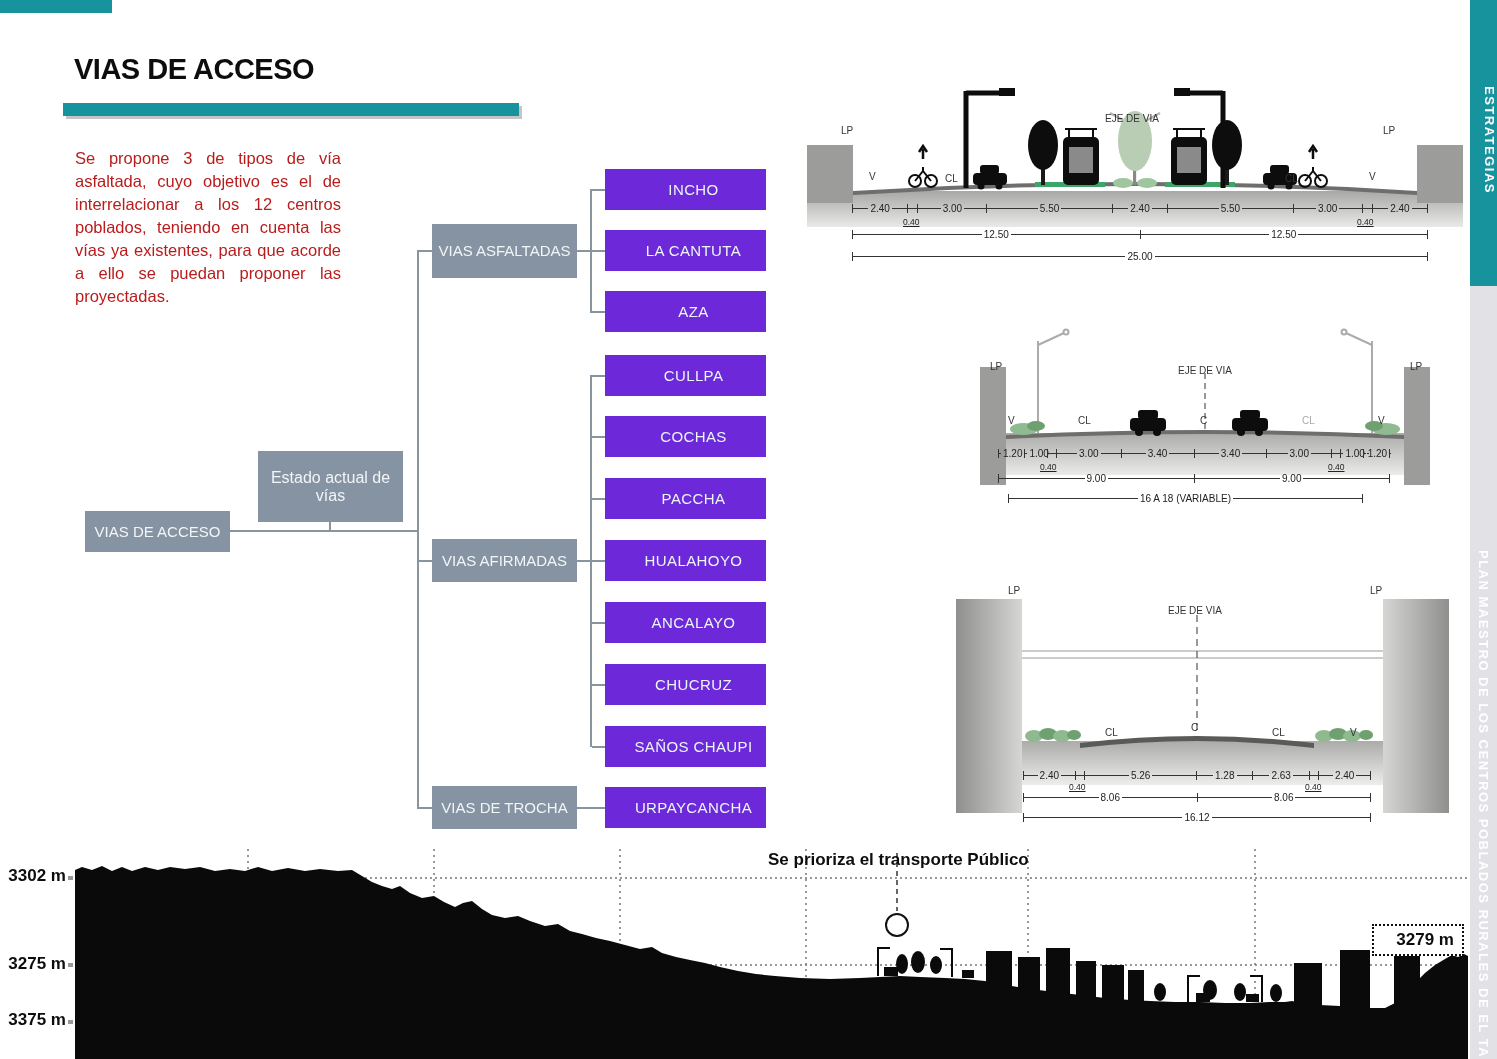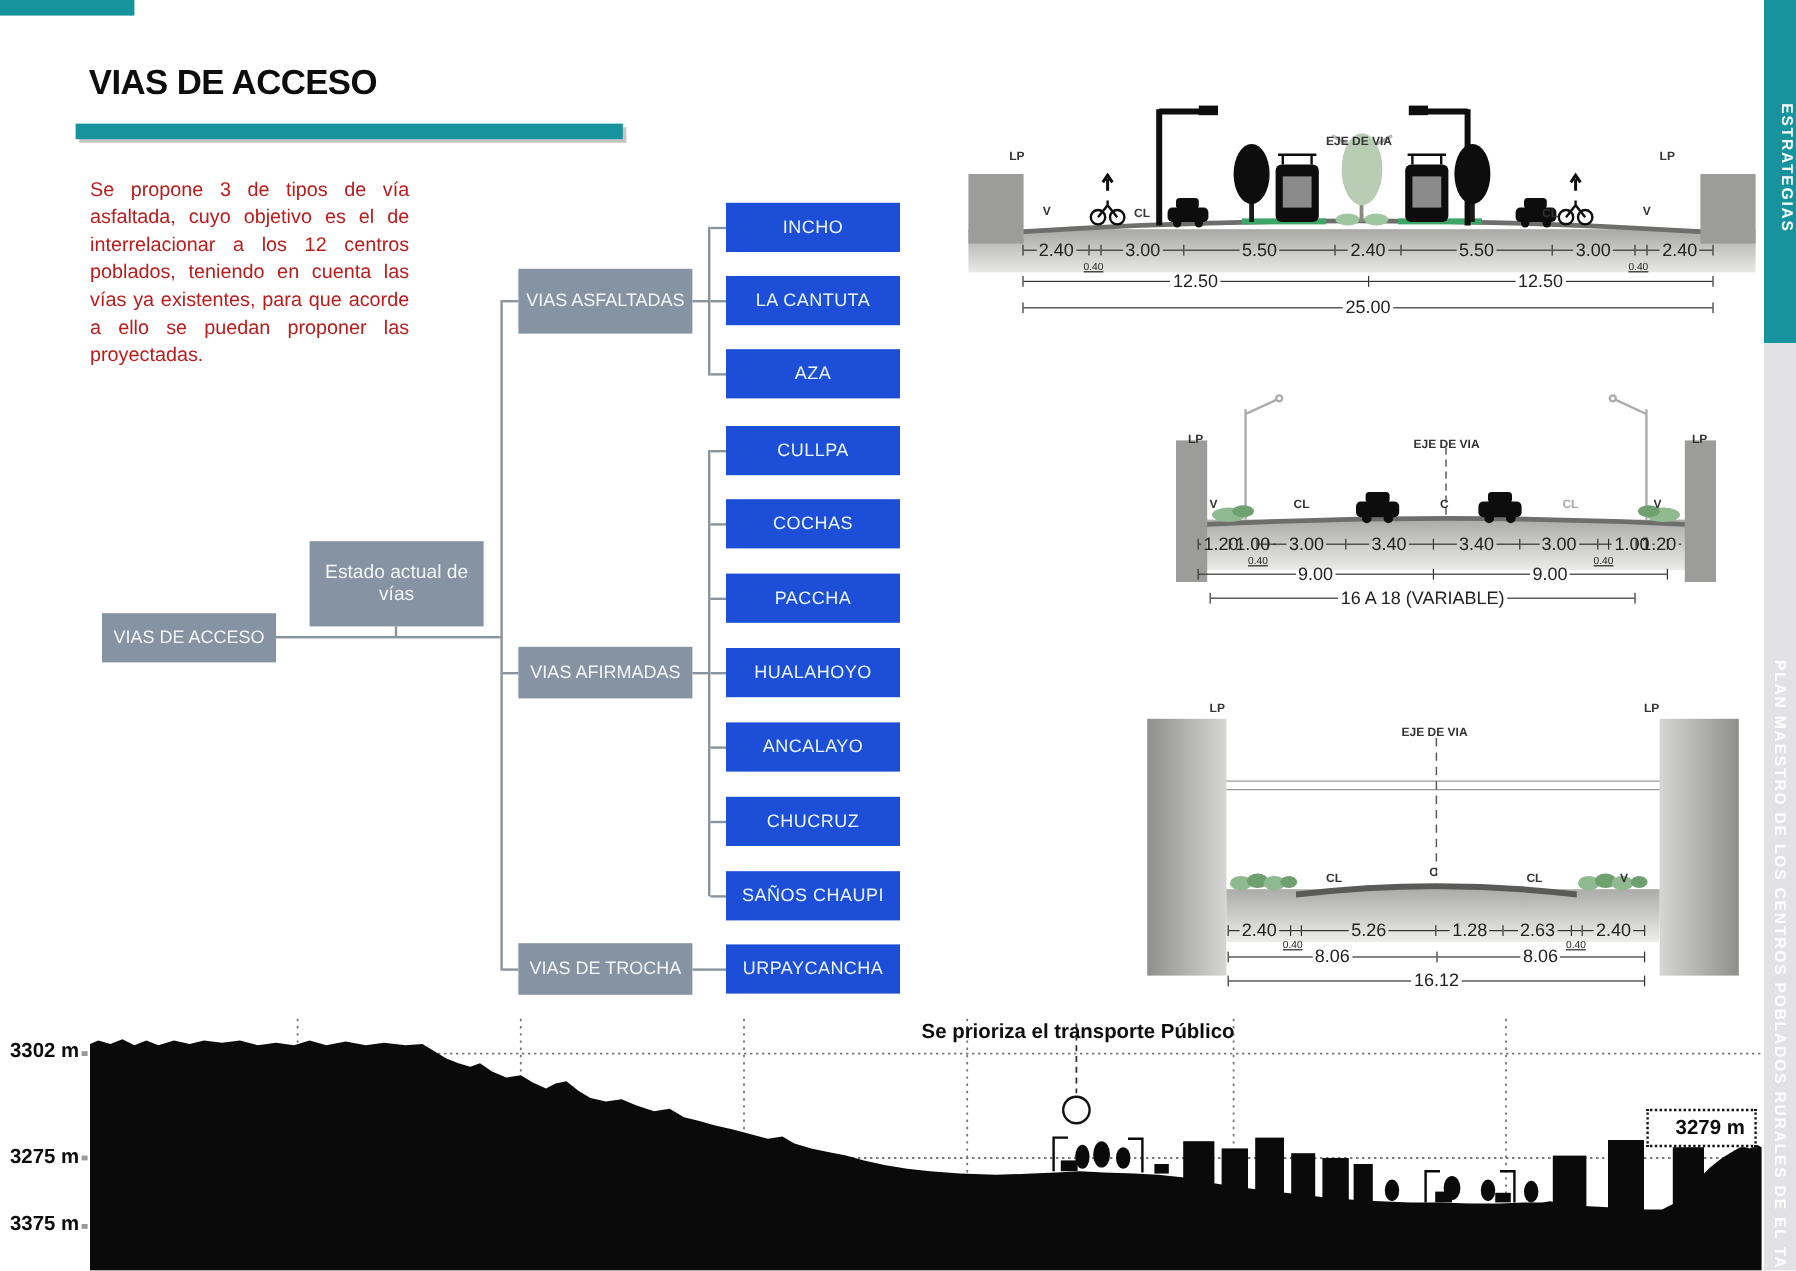--- a/index.html
+++ b/index.html
@@ -9,35 +9,35 @@
   .corner-strip{position:absolute;left:0;top:0;width:112px;height:13px;background:#16939D;}
   .page-title{position:absolute;left:74px;top:53px;font-size:29px;font-weight:800;
               letter-spacing:-0.5px;color:#0d0d0d;}
   .title-bar{position:absolute;left:63px;top:103px;width:456px;height:13px;background:#16939D;
              box-shadow:3px 3px 0 rgba(90,90,90,.35);}
   .intro{position:absolute;left:75px;top:147px;width:266px;font-size:16.5px;line-height:23px;
          text-align:justify;color:#b91c1c;}
   
   .gbox{position:absolute;background:#8593A2;color:#F2F5F7;display:flex;align-items:center;
         justify-content:center;text-align:center;font-size:15px;line-height:18px;padding:0 6px;box-sizing:border-box;}
-  .tbox{position:absolute;left:605px;width:145px;height:41px;background:#1d4ed8;color:#EAF6F6;
-        display:flex;align-items:center;justify-content:center;font-size:15px;letter-spacing:.4px;}
+  .tbox{position:absolute;left:605px;width:145px;height:41px;background:#6d28d9;color:#EAF6F6;
+        display:flex;align-items:center;justify-content:center;font-size:15px;letter-spacing:.4px;padding-left:16px;}
   .cline{position:absolute;background:#8A949C;}
   
   .section{position:absolute;}
   .caption{position:absolute;left:0;width:100%;text-align:center;font-weight:bold;font-size:17px;
            color:#111;letter-spacing:-0.2px;white-space:nowrap;}
-  .lbl{position:absolute;font-size:10px;font-weight:700;color:#333;white-space:nowrap;}
+  .lbl{position:absolute;font-size:10px;font-weight:400;color:#333;white-space:nowrap;}
   .lbl.gray{color:#a9a9a9;}
   .dims{position:absolute;}
   .dim-row{display:flex;width:100%;height:11px;align-items:center;}
   .dc{display:flex;align-items:center;box-sizing:border-box;border-left:1px solid #333;height:9px;min-width:0;}
   .dc.last{border-right:1px solid #333;}
   .dl{flex:1;height:0;border-top:1px solid #333;min-width:2px;}
-  .dn{font-size:15px;color:#222;padding:0 2px;line-height:9px;white-space:nowrap;}
+  .dn{font-size:10px;color:#222;padding:0 2px;line-height:9px;white-space:nowrap;}
   .gutter-lbl{position:absolute;font-size:8.5px;color:#222;text-decoration:underline;white-space:nowrap;}
   
   .elev{position:absolute;left:6px;width:60px;text-align:right;font-size:17px;font-weight:bold;color:#0d0d0d;}
   .annot{position:absolute;font-size:17px;font-weight:bold;color:#0d0d0d;white-space:nowrap;}
   .badge{position:absolute;left:1372px;top:924px;width:92px;height:32px;border:2px dotted #111;
          background:#fff;display:flex;align-items:center;justify-content:flex-end;padding-right:8px;
          box-sizing:border-box;font-size:17px;font-weight:bold;color:#0d0d0d;}
   
   .sb-teal{position:absolute;left:1470px;top:0;width:27px;height:286px;background:#16939D;
            display:flex;align-items:center;justify-content:flex-end;}

